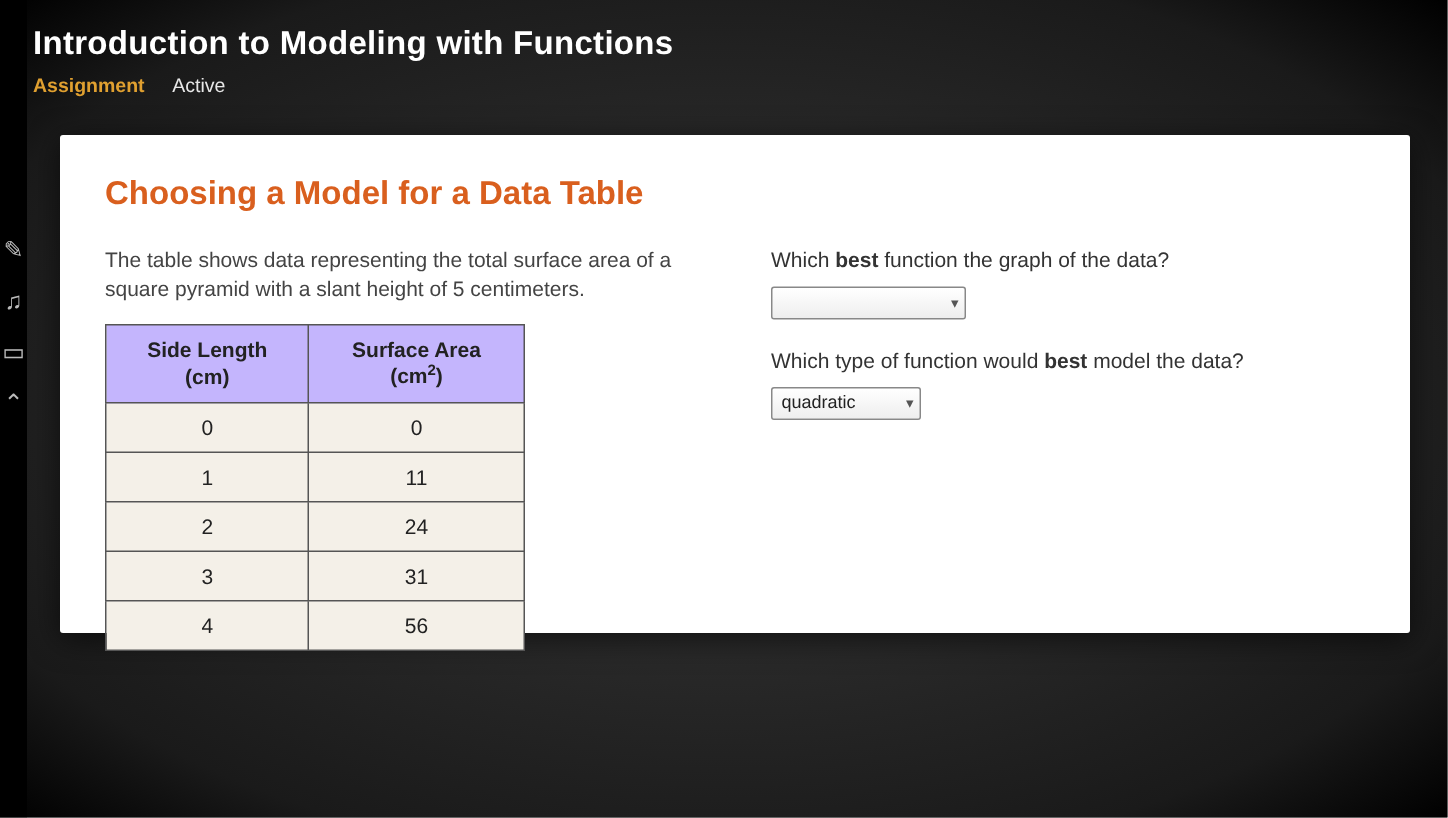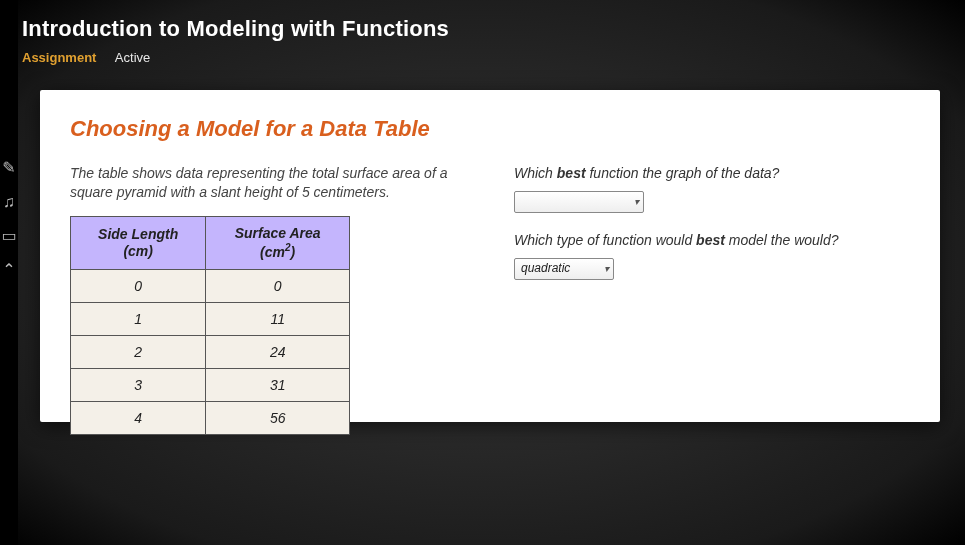--- a/index.html
+++ b/index.html
@@ -11,21 +11,21 @@
   .left-rail { position: absolute; left: 0; top: 0; width: 18px; height: 545px; background: #000; z-index: 2; }
   .rail-icons { position: absolute; left: 0; top: 160px; width: 18px; }
   .rail-icon { color: #bbb; font-size: 16px; text-align: center; margin-bottom: 18px; line-height: 1; }
 
   .page-header { position: absolute; left: 22px; top: 16px; }
   .lesson-title { color: #fff; font-size: 22px; font-weight: bold; letter-spacing: 0.2px; }
   .status-line { margin-top: 6px; }
   .status-label { color: #e0a030; font-size: 13px; font-weight: bold; margin-right: 14px; }
   .status-value { color: #e8e8e8; font-size: 13px; }
 
-  .content-card { position: absolute; left: 40px; top: 90px; width: 900px; height: 332px; background: #fff; border-radius: 2px; box-shadow: 0 4px 20px rgba(0,0,0,0.6); padding: 26px 30px 20px 30px; font-style: italic; }
+  .content-card { position: absolute; left: 40px; top: 90px; width: 900px; height: 332px; background: #fff; border-radius: 2px; box-shadow: 0 4px 20px rgba(0,0,0,0.6); padding: 26px 30px 20px 30px; }
 
   .card-title { color: #d95f1e; font-size: 22px; font-weight: bold; margin-bottom: 22px; }
 
   .columns { display: flex; gap: 24px; }
   .col-left { flex: 0 0 420px; }
   .col-right { flex: 1; }
 
   .intro-text { color: #444; font-size: 14px; line-height: 1.35; margin-bottom: 14px; }
 
   table.data-table { border-collapse: collapse; width: 280px; }
@@ -111,21 +111,21 @@
       <div class="col-right">
         <div class="question">
           <span>Which </span><b>best</b><span> function the graph of the data?</span>
         </div>
         <div class="dropdown">
           <span></span>
           <span class="chevron">▾</span>
         </div>
 
         <div class="question">
-          <span>Which type of function would </span><b>best</b><span> model the would?</span>
+          <span>Which type of function would </span><b>best</b><span> model the data?</span>
         </div>
         <div class="dropdown" style="min-width:100px;">
           <span>quadratic</span>
           <span class="chevron">▾</span>
         </div>
       </div>
     </div>
   </div>
 
 </div>

